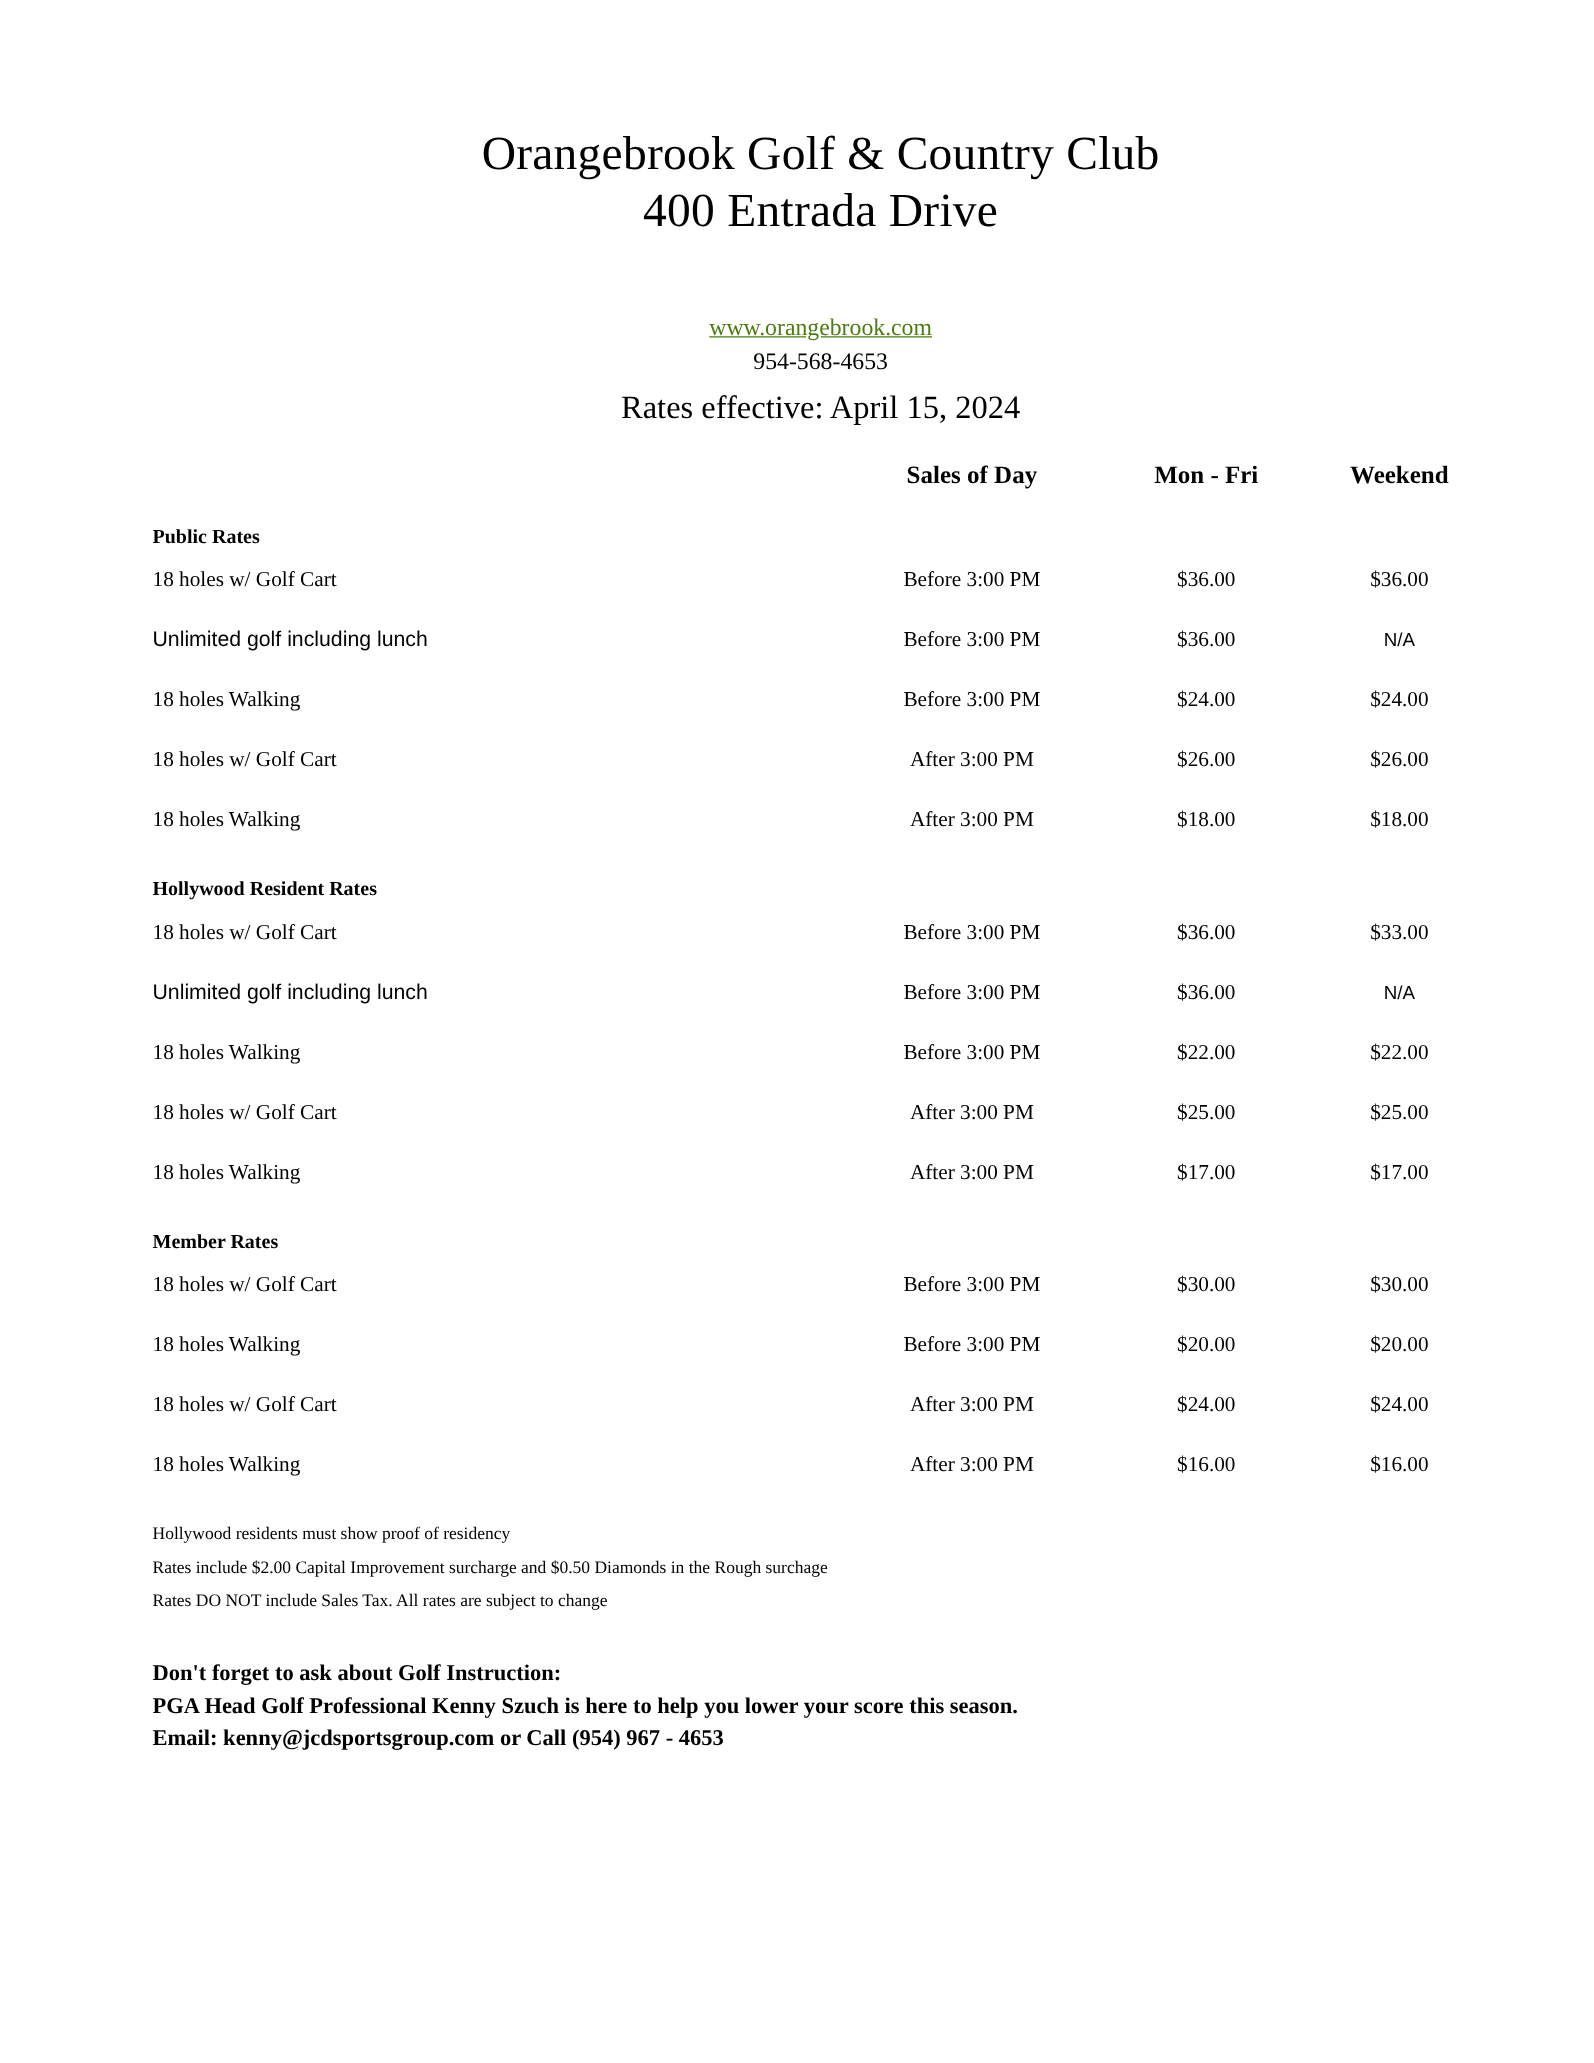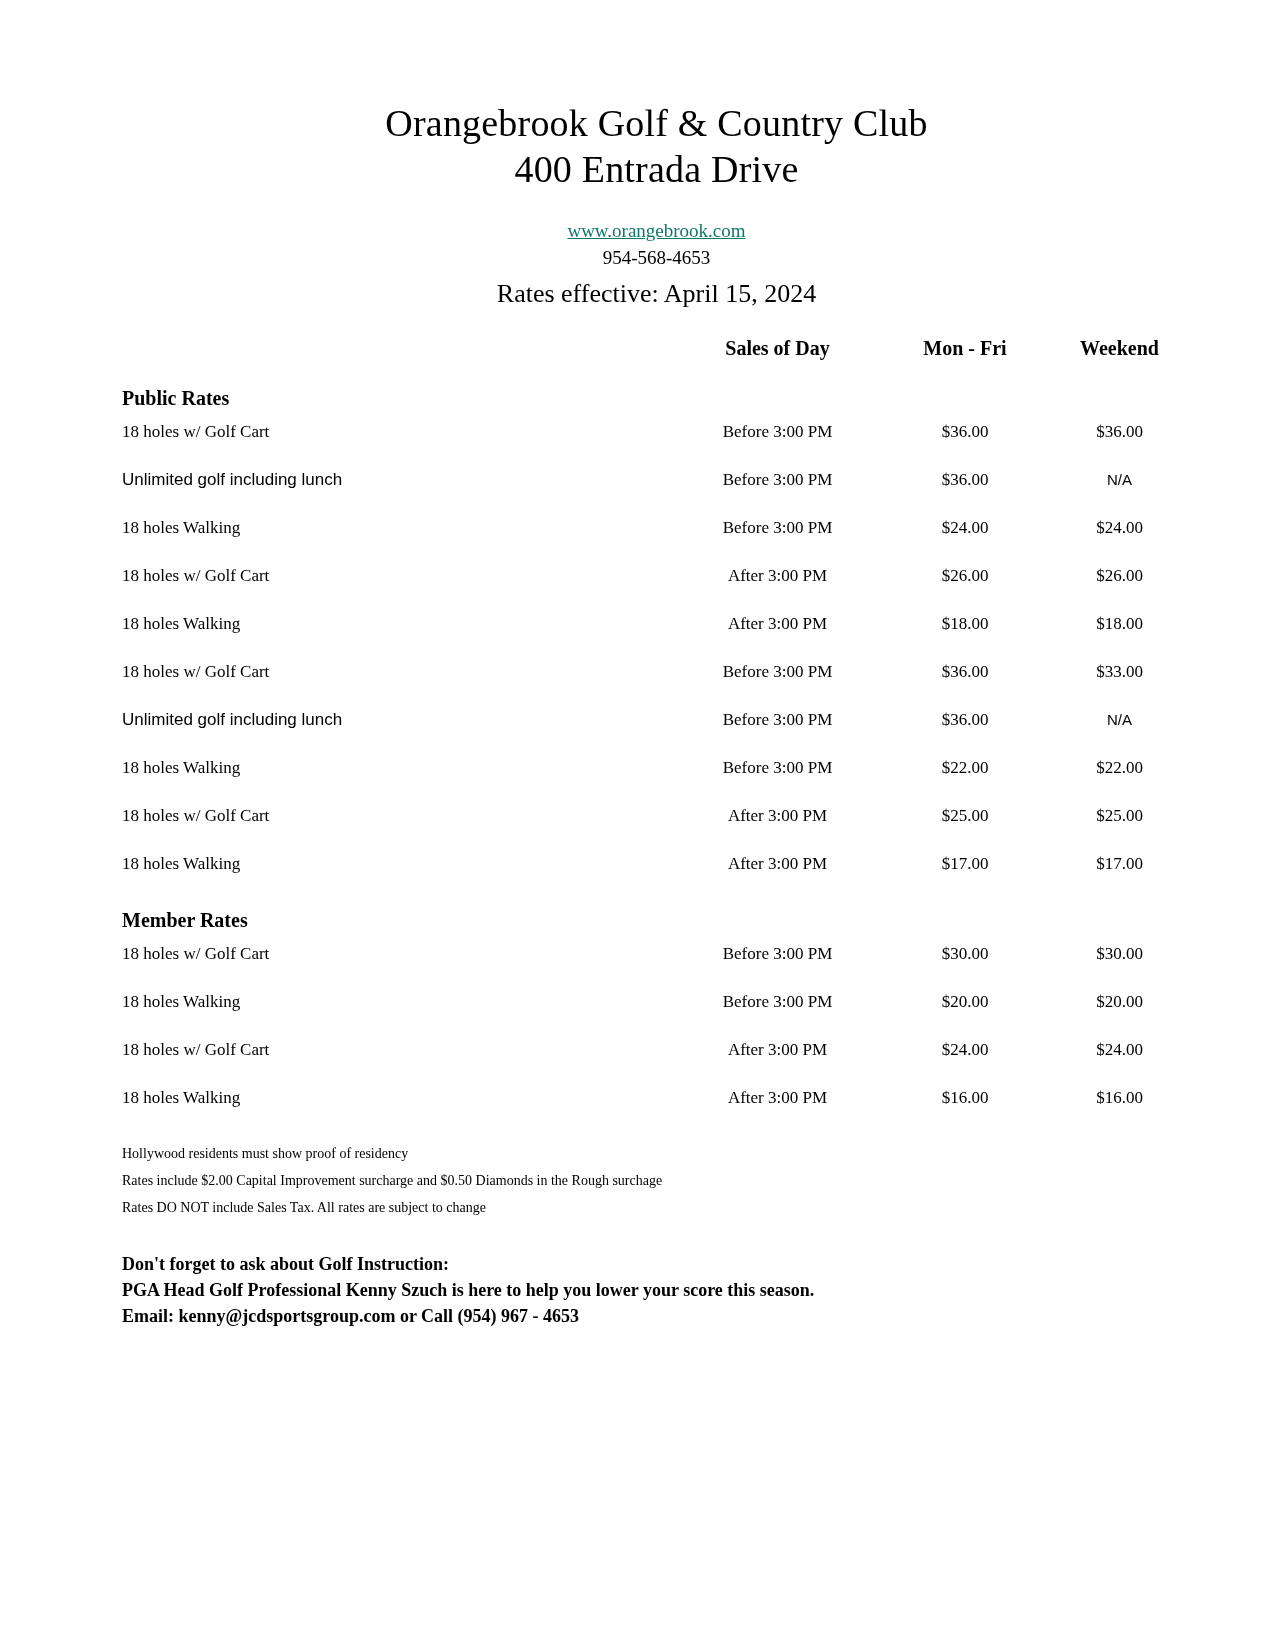--- a/index.html
+++ b/index.html
@@ -31,22 +31,23 @@
     letter-spacing: 0.2px;
   }
   .contact-block {
     margin-top: 26px;
     text-align: center;
   }
   .website {
     font-size: 19px;
     line-height: 26px;
     text-decoration: underline;
-    color: #0f766e;
+    color: #4d7c0f;
     display: inline-block;
+    margin-top: 32px;
   }
   .phone {
     font-size: 19px;
     line-height: 27px;
   }
   .booking-note {
     font-size: 15px;
     line-height: 22px;
   }
   .rates-effective {
@@ -86,21 +87,21 @@
     padding: 0;
     height: 48px;
   }
   td.desc { text-align: left; }
   td.time, td.mf, td.we { text-align: center; }
 
   tr.section-row td {
     height: 42px;
   }
   .section-title {
-    font-size: 20px;
+    font-size: 16px;
     font-weight: bold;
     line-height: 20px;
     display: block;
     padding-top: 8px;
   }
   
   td.sans, .sans {
     font-family: "Liberation Sans", "DejaVu Sans", sans-serif;
     font-size: 16px;
   }
@@ -186,20 +187,25 @@
             <td class="time">After 3:00 PM</td>
             <td class="mf">$26.00</td>
             <td class="we">$26.00</td>
           </tr>
           <tr>
             <td class="desc">18 holes Walking</td>
             <td class="time">After 3:00 PM</td>
             <td class="mf">$18.00</td>
             <td class="we">$18.00</td>
           </tr>
+          <tr class="section-row">
+            <td colspan="4">
+              <span class="section-title">Hollywood Resident Rates</span>
+            </td>
+          </tr>
           <tr>
             <td class="desc">18 holes w/ Golf Cart</td>
             <td class="time">Before 3:00 PM</td>
             <td class="mf">$36.00</td>
             <td class="we">$33.00</td>
           </tr>
           <tr>
             <td class="desc sans">Unlimited golf including lunch</td>
             <td class="time">Before 3:00 PM</td>
             <td class="mf">$36.00</td>

